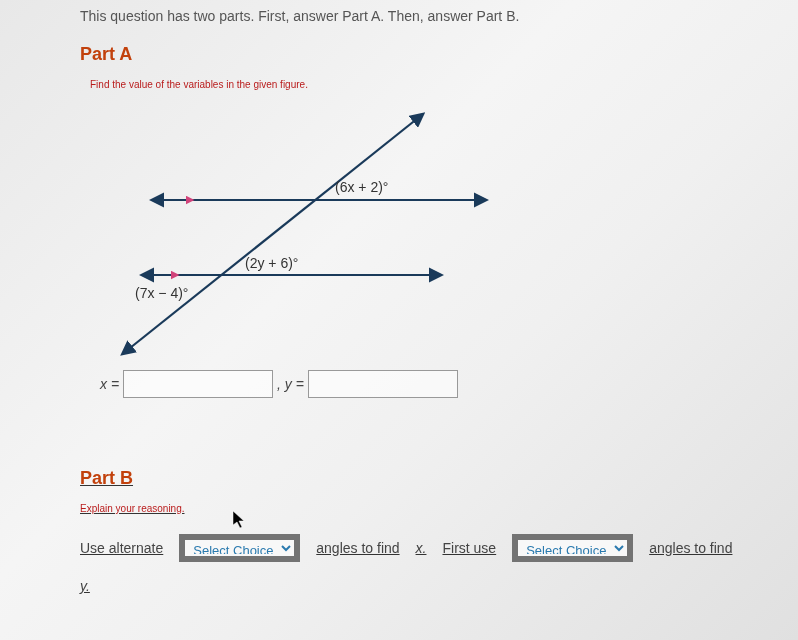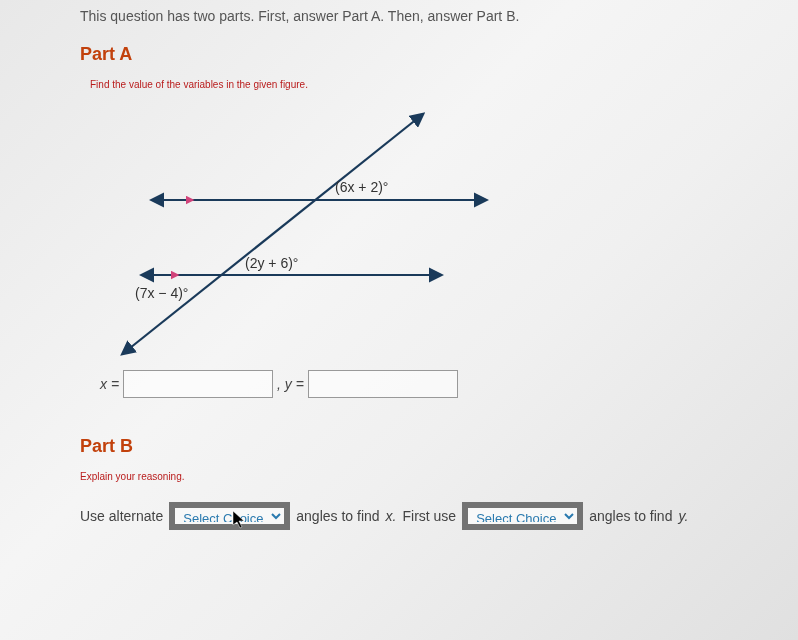--- a/index.html
+++ b/index.html
@@ -52,30 +52,31 @@
     .answer-row input {
       height: 28px;
       border: 1px solid #999;
       background: rgba(255,255,255,0.6);
       padding: 2px 6px;
       font-size: 13px;
     }
     .x-input { width: 150px; }
     .y-input { width: 150px; }
     .part-b {
-      margin-top: 38px;
+      margin-top: 70px;
+      text-decoration: underline;
     }
     .reasoning-row {
       margin-top: 20px;
       font-size: 14px;
       color: #444;
       display: flex;
       align-items: center;
       flex-wrap: wrap;
-      gap: 6px;
+      gap: 16px;
     }
     select {
       height: 28px;
       border: 6px solid #737373;
       background: #f8f8f8;
       color: #2a7aaf;
       font-size: 13px;
       padding: 2px 4px;
     }
     .ital { font-style: italic; }

